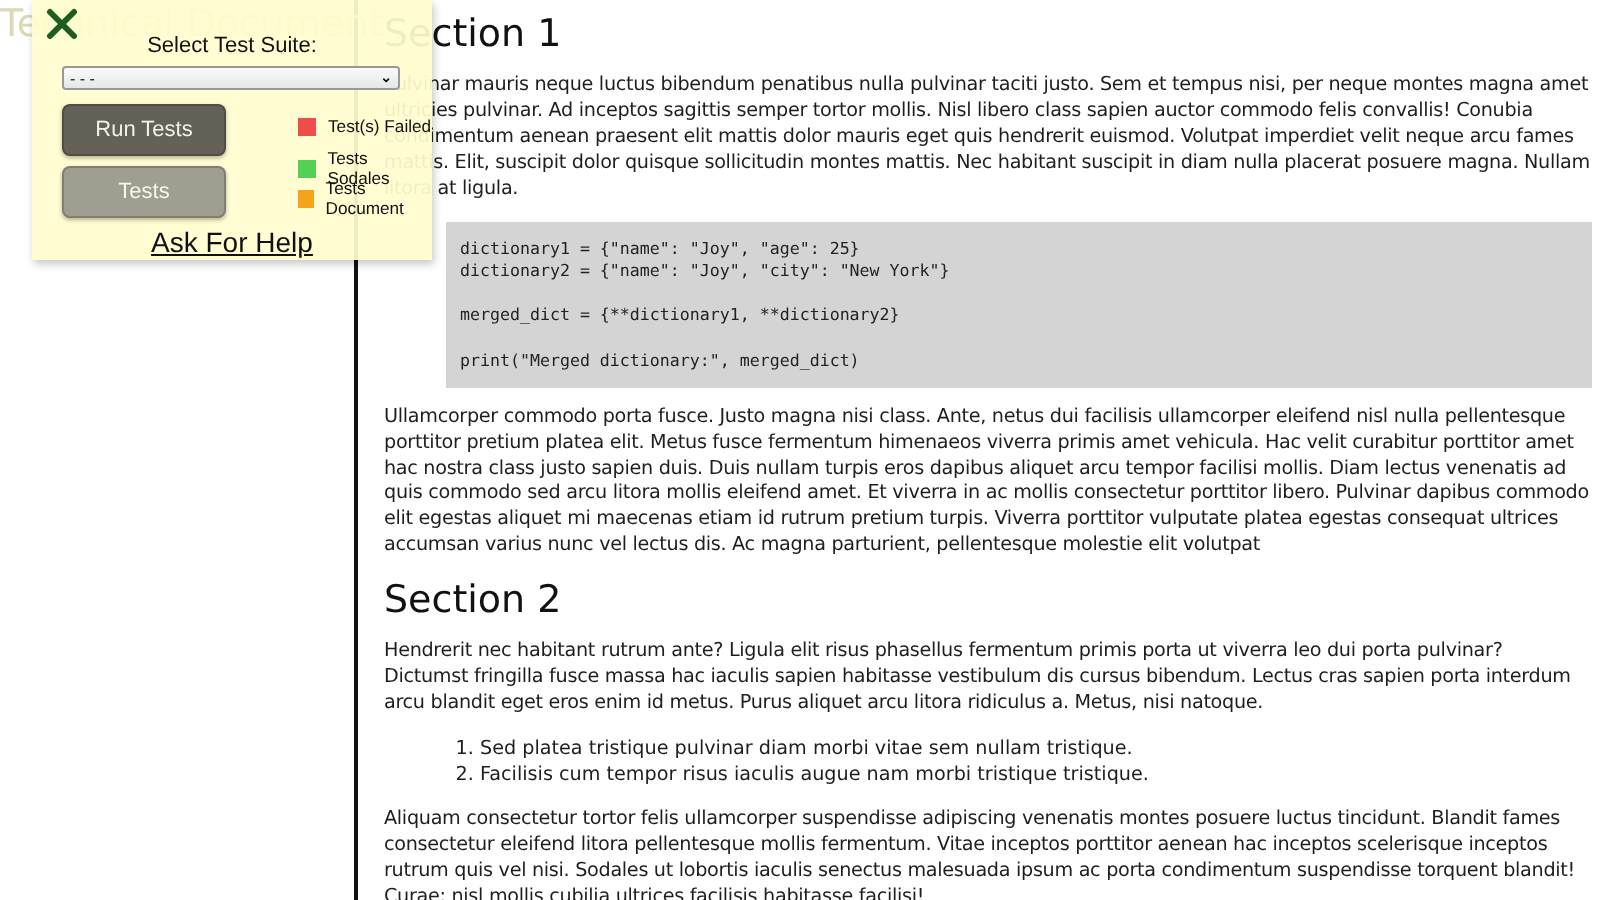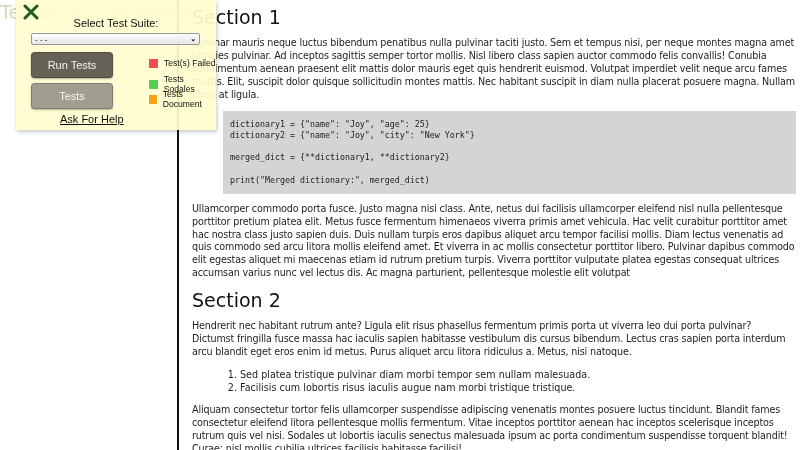--- a/index.html
+++ b/index.html
@@ -60,22 +60,22 @@
       position: absolute; left: 15px; width: 82px; height: 26px; border-radius: 4px;
       display: flex; align-items: center; justify-content: center;
       font-size: 11px; color: #f2f2ea; cursor: pointer; box-shadow: 0 1px 2px rgba(0,0,0,0.3);
       border: 1px solid rgba(0,0,0,0.2); box-sizing: border-box;
     }
     #run-tests { top: 52px; background: #646157; }
     #tests-btn { top: 83px; background: #a09e91; color: #f6f6ee; }
     .legend-item { position: absolute; left: 113px; display: flex; align-items: center; font-size: 8.6px; margin-left: 20px; }
     .legend-item .sw { width: 9px; height: 9px; margin-right: 6px; }
     #help-link {
-      position: absolute; left: 0; width: 200px; top: 113px; 
-      font-size: 11px; text-decoration: underline; cursor: pointer; padding-left: 44px;
+      position: absolute; left: 0; width: 200px; top: 113px; text-align: center;
+      font-size: 14px; text-decoration: underline; cursor: pointer;
     }
   </style>
 </head>
 <body>
 
 <nav id="navbar">
   <header class="nav-title">Technical Document</header>
   <ul>
     <li>Section 1</li>
     <li>Section 2</li>
@@ -92,22 +92,22 @@
 
 merged_dict = {**dictionary1, **dictionary2}
 
 print("Merged dictionary:", merged_dict)</pre>
     <p>Ullamcorper commodo porta fusce. Justo magna nisi class. Ante, netus dui facilisis ullamcorper eleifend nisl nulla pellentesque porttitor pretium platea elit. Metus fusce fermentum himenaeos viverra primis amet vehicula. Hac velit curabitur porttitor amet hac nostra class justo sapien duis. Duis nullam turpis eros dapibus aliquet arcu tempor facilisi mollis. Diam lectus venenatis ad quis commodo sed arcu litora mollis eleifend amet. Et viverra in ac mollis consectetur porttitor libero. Pulvinar dapibus commodo elit egestas aliquet mi maecenas etiam id rutrum pretium turpis. Viverra porttitor vulputate platea egestas consequat ultrices accumsan varius nunc vel lectus dis. Ac magna parturient, pellentesque molestie elit volutpat</p>
   </section>
   <section>
     <h2 class="sec2">Section 2</h2>
     <p>Hendrerit nec habitant rutrum ante? Ligula elit risus phasellus fermentum primis porta ut viverra leo dui porta pulvinar? Dictumst fringilla fusce massa hac iaculis sapien habitasse vestibulum dis cursus bibendum. Lectus cras sapien porta interdum arcu blandit eget eros enim id metus. Purus aliquet arcu litora ridiculus a. Metus, nisi natoque.</p>
     <ol>
-      <li>Sed platea tristique pulvinar diam morbi tempor sem nullam malesuada.</li>
-      <li>Facilisis cum lobortis risus iaculis augue nam morbi tristique tristique.</li>
+      <li>Sed platea tristique pulvinar diam morbi vitae sem nullam tristique.</li>
+      <li>Facilisis cum tempor risus iaculis augue nam morbi tristique tristique.</li>
     </ol>
     <p>Aliquam consectetur tortor felis ullamcorper suspendisse adipiscing venenatis montes posuere luctus tincidunt. Blandit fames consectetur eleifend litora pellentesque mollis fermentum. Vitae inceptos porttitor aenean hac inceptos scelerisque inceptos rutrum quis vel nisi. Sodales ut lobortis iaculis senectus malesuada ipsum ac porta condimentum suspendisse torquent blandit! Curae; nisl mollis cubilia ultrices facilisis habitasse facilisi!</p>
 
   </section>
 </main>
 
 <div id="test-panel">
   <div id="close-btn">
     <svg width="16" height="16" viewBox="0 0 16 16">
       <path d="M2 2 L14 14 M14 2 L2 14" stroke="#1b5e20" stroke-width="3" stroke-linecap="round" fill="none"></path>

